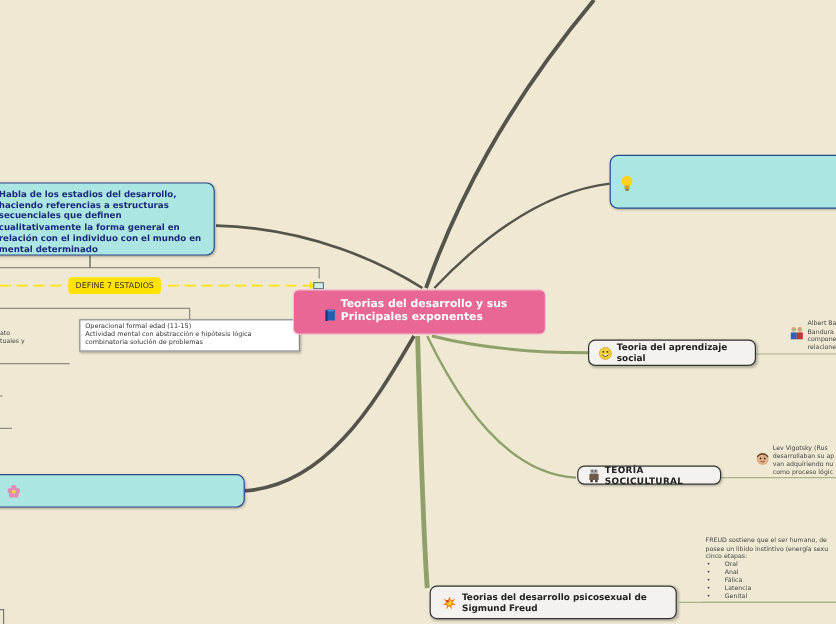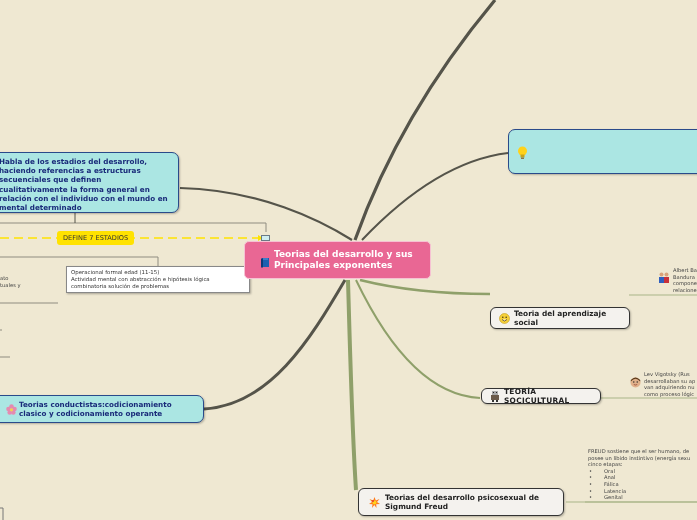--- a/index.html
+++ b/index.html
@@ -95,38 +95,38 @@
   <div>Operacional formal edad (11-15)</div>
   <div>Actividad mental con abstracción e hipótesis lógica</div>
   <div>combinatoria solución de problemas</div>
 </div>
 
 <div class="note" style="left:0px; top:275px;">
   <div>ato</div>
   <div>tuales  y</div>
 </div>
 
-<div class="node central" style="left:244px; top:241px; width:187px; height:38px; padding:0 8px 0 16px;">
+<div class="node central" style="left:244px; top:241px; width:211px; height:38px; padding:0 8px 0 26px;">
   <svg class="ico" width="9" height="11" viewBox="0 0 9 11" style="margin-right:4px; margin-top:4px;">
     <rect x="1" y="1" width="7" height="9" fill="#1d5fb0"></rect>
     <rect x="0" y="1.5" width="2" height="9" fill="#0d3a78"></rect>
     <rect x="2" y="1.5" width="5" height="1" fill="#5b9be0"></rect>
   </svg>
   <span>Teorias del desarrollo y sus Principales exponentes</span>
 </div>
 
 <div class="node topic-teal" style="left:508px; top:129px; width:200px; height:45px; padding:5px 4px 4px 22px; letter-spacing:0.1px;">
   <svg class="ico" width="11" height="14" viewBox="0 0 11 14" style="position:absolute; left:8px; top:16px;">
     <circle cx="5.5" cy="5" r="4.5" fill="#ffd21a"></circle>
     <rect x="3.5" y="8.5" width="4" height="3" fill="#c9a41a"></rect>
     <rect x="4" y="11.5" width="3" height="1.5" fill="#8a7a4a"></rect>
   </svg>
 </div>
 
-<div class="node topic-white" style="left:490px; top:283px; width:140px; height:22px; padding:0 6px 0 8px;margin-top:24px;">
+<div class="node topic-white" style="left:490px; top:283px; width:140px; height:22px; padding:0 6px 0 8px;">
   <svg class="ico" width="11" height="11" viewBox="0 0 11 11" style="margin-right:4px;">
     <circle cx="5.5" cy="5.5" r="5" fill="#f5d03a" stroke="#c29c1a" stroke-width="0.6"></circle>
     <circle cx="3.8" cy="4.2" r="0.8" fill="#4a3a10"></circle>
     <circle cx="7.2" cy="4.2" r="0.8" fill="#4a3a10"></circle>
     <path d="M3 6.5 Q5.5 9.5 8 6.5" stroke="#4a3a10" stroke-width="0.8" fill="#fff"></path>
   </svg>
   <span>Teoria del aprendizaje social</span>
 </div>
 
 <svg width="12" height="11" viewBox="0 0 12 11" style="position:absolute; left:658px; top:272px;">
@@ -192,14 +192,13 @@
 
 <div class="node topic-teal" style="left:-8px; top:395px; width:212px; height:28px; padding:0 6px 0 26px; display:flex; align-items:center;">
   <svg class="ico" width="11" height="11" viewBox="0 0 11 11" style="position:absolute; left:13px; top:8px;">
     <circle cx="5.5" cy="2.5" r="2.3" fill="#e58ab0"></circle>
     <circle cx="8.5" cy="5" r="2.3" fill="#e58ab0"></circle>
     <circle cx="7.3" cy="8.5" r="2.3" fill="#e58ab0"></circle>
     <circle cx="3.7" cy="8.5" r="2.3" fill="#e58ab0"></circle>
     <circle cx="2.5" cy="5" r="2.3" fill="#e58ab0"></circle>
     <circle cx="5.5" cy="5.8" r="1.6" fill="#f2d050"></circle>
   </svg>
-  <span>Teorias conductistas:codicionamiento clasico y codicionamiento operante</span>
 </div>
 
 </body></html>

